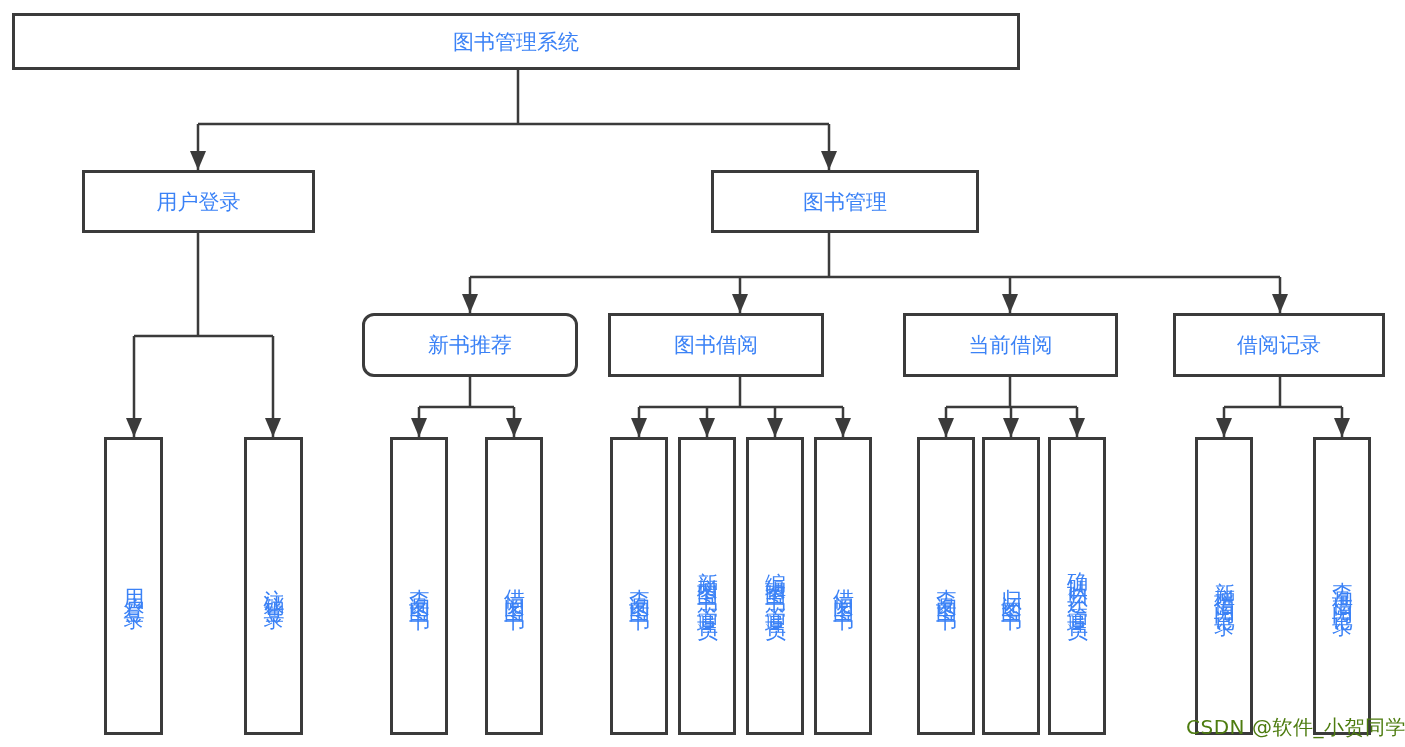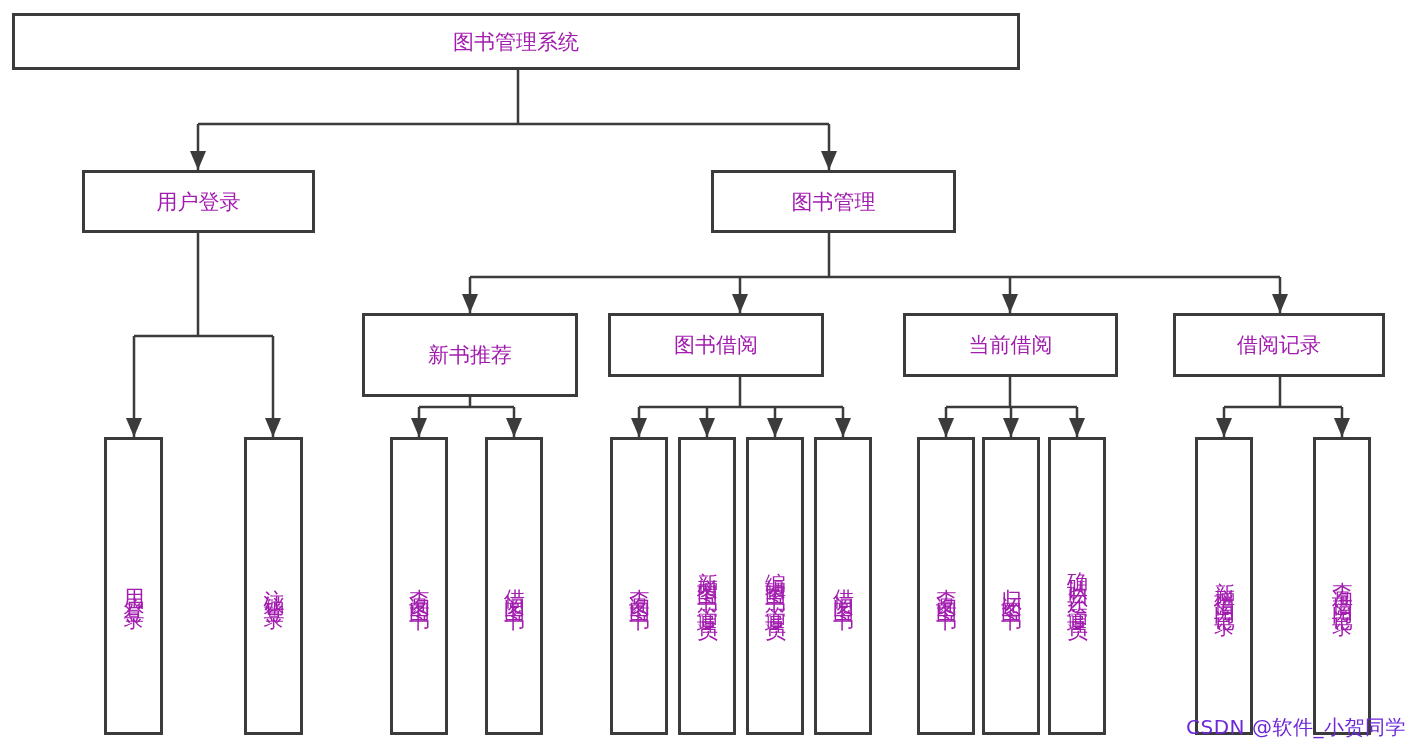--- a/index.html
+++ b/index.html
@@ -23,39 +23,39 @@
     z-index: 1;
   }
   .node {
     position: absolute;
     box-sizing: border-box;
     border: 3px solid #3b3b3b;
     background: #ffffff;
     display: flex;
     align-items: center;
     justify-content: center;
-    color: #a21caf;
+    color: #3b82f6;
     z-index: 2;
   }
   .hbox { font-size: 21px; }
   .vbox span {
     writing-mode: vertical-rl;
     text-orientation: mixed;
     font-size: 21px;
     letter-spacing: 7px;
     line-height: 1;
     white-space: nowrap;
   }
   
   .n-root   { left: 12px;   top: 13px;  width: 1008px; height: 57px; }
   
   .n-login  { left: 82px;   top: 170px; width: 233px;  height: 63px; }
-  .n-mgmt   { left: 711px;  top: 170px; width: 245px;  height: 63px; }
+  .n-mgmt   { left: 711px;  top: 170px; width: 268px;  height: 63px; }
   
-  .n-nb     { left: 362px;  top: 313px; width: 216px;  height: 84px; }
+  .n-nb     { left: 362px;  top: 313px; width: 216px;  height: 64px; border-radius: 12px; }
   .n-bb     { left: 608px;  top: 313px; width: 216px;  height: 64px; }
   .n-cb     { left: 903px;  top: 313px; width: 215px;  height: 64px; text-align: center; }
   .n-br     { left: 1173px; top: 313px; width: 212px;  height: 64px; justify-content: center; }
   
   .leaf     { top: 437px; height: 298px; width: 59px; }
   .l-g1a { left: 104px; }
   .l-g1b { left: 244px; }
   .l-g2a { left: 390px; width: 58px; }
   .l-g2b { left: 485px; width: 58px; }
   .l-g3a { left: 610px; width: 58px; }
@@ -65,21 +65,21 @@
   .l-g4a { left: 917px; width: 58px; }
   .l-g4b { left: 982px; width: 58px; }
   .l-g4c { left: 1048px; width: 58px; }
   .l-g5a { left: 1195px; width: 58px; }
   .l-g5b { left: 1313px; width: 58px; }
   .watermark {
     position: absolute;
     left: 1186px;
     top: 714px;
     font-size: 20px;
-    color: #6d28d9;
+    color: #4d7c0f;
     z-index: 3;
     white-space: nowrap;
     letter-spacing: 0.5px;
   }
 </style>
 </head>
 <body>
 
 <div class="canvas">
 

